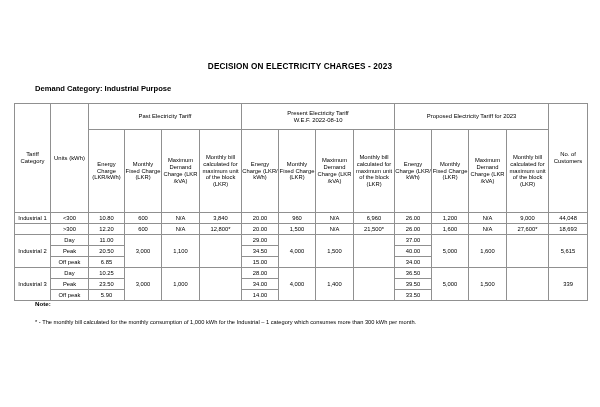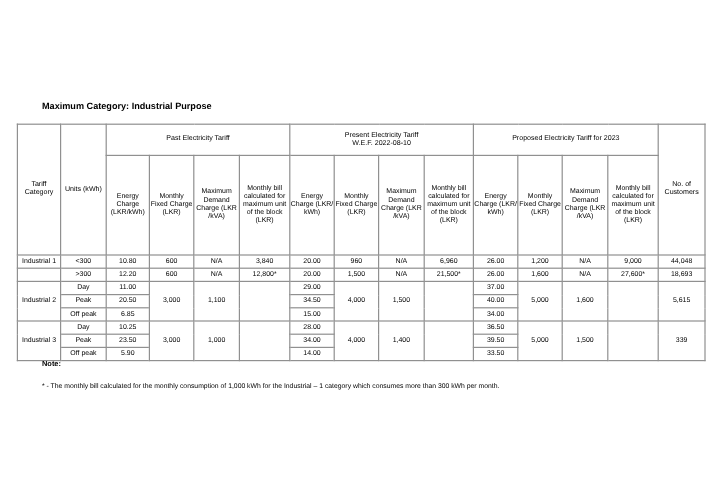--- a/index.html
+++ b/index.html
@@ -105,22 +105,23 @@
     left: 35px;
     width: 545px;
     font-size: 5.7px;
   }
 </style>
 </head>
 <body>
 
 <div class="page">
 
-
-  <div class="tariff-category">Maximum Category: Industrial Purpose</div>
+  <div class="doc-title">DECISION ON ELECTRICITY CHARGES - 2023</div>
+
+  <div class="tariff-category">Demand Category: Industrial Purpose</div>
 
   <table class="tariff">
     <colgroup>
       <col style="width:36px">
       <col style="width:38px">
       <col style="width:36px">
       <col style="width:37px">
       <col style="width:38px">
       <col style="width:42px">
       <col style="width:37px">

